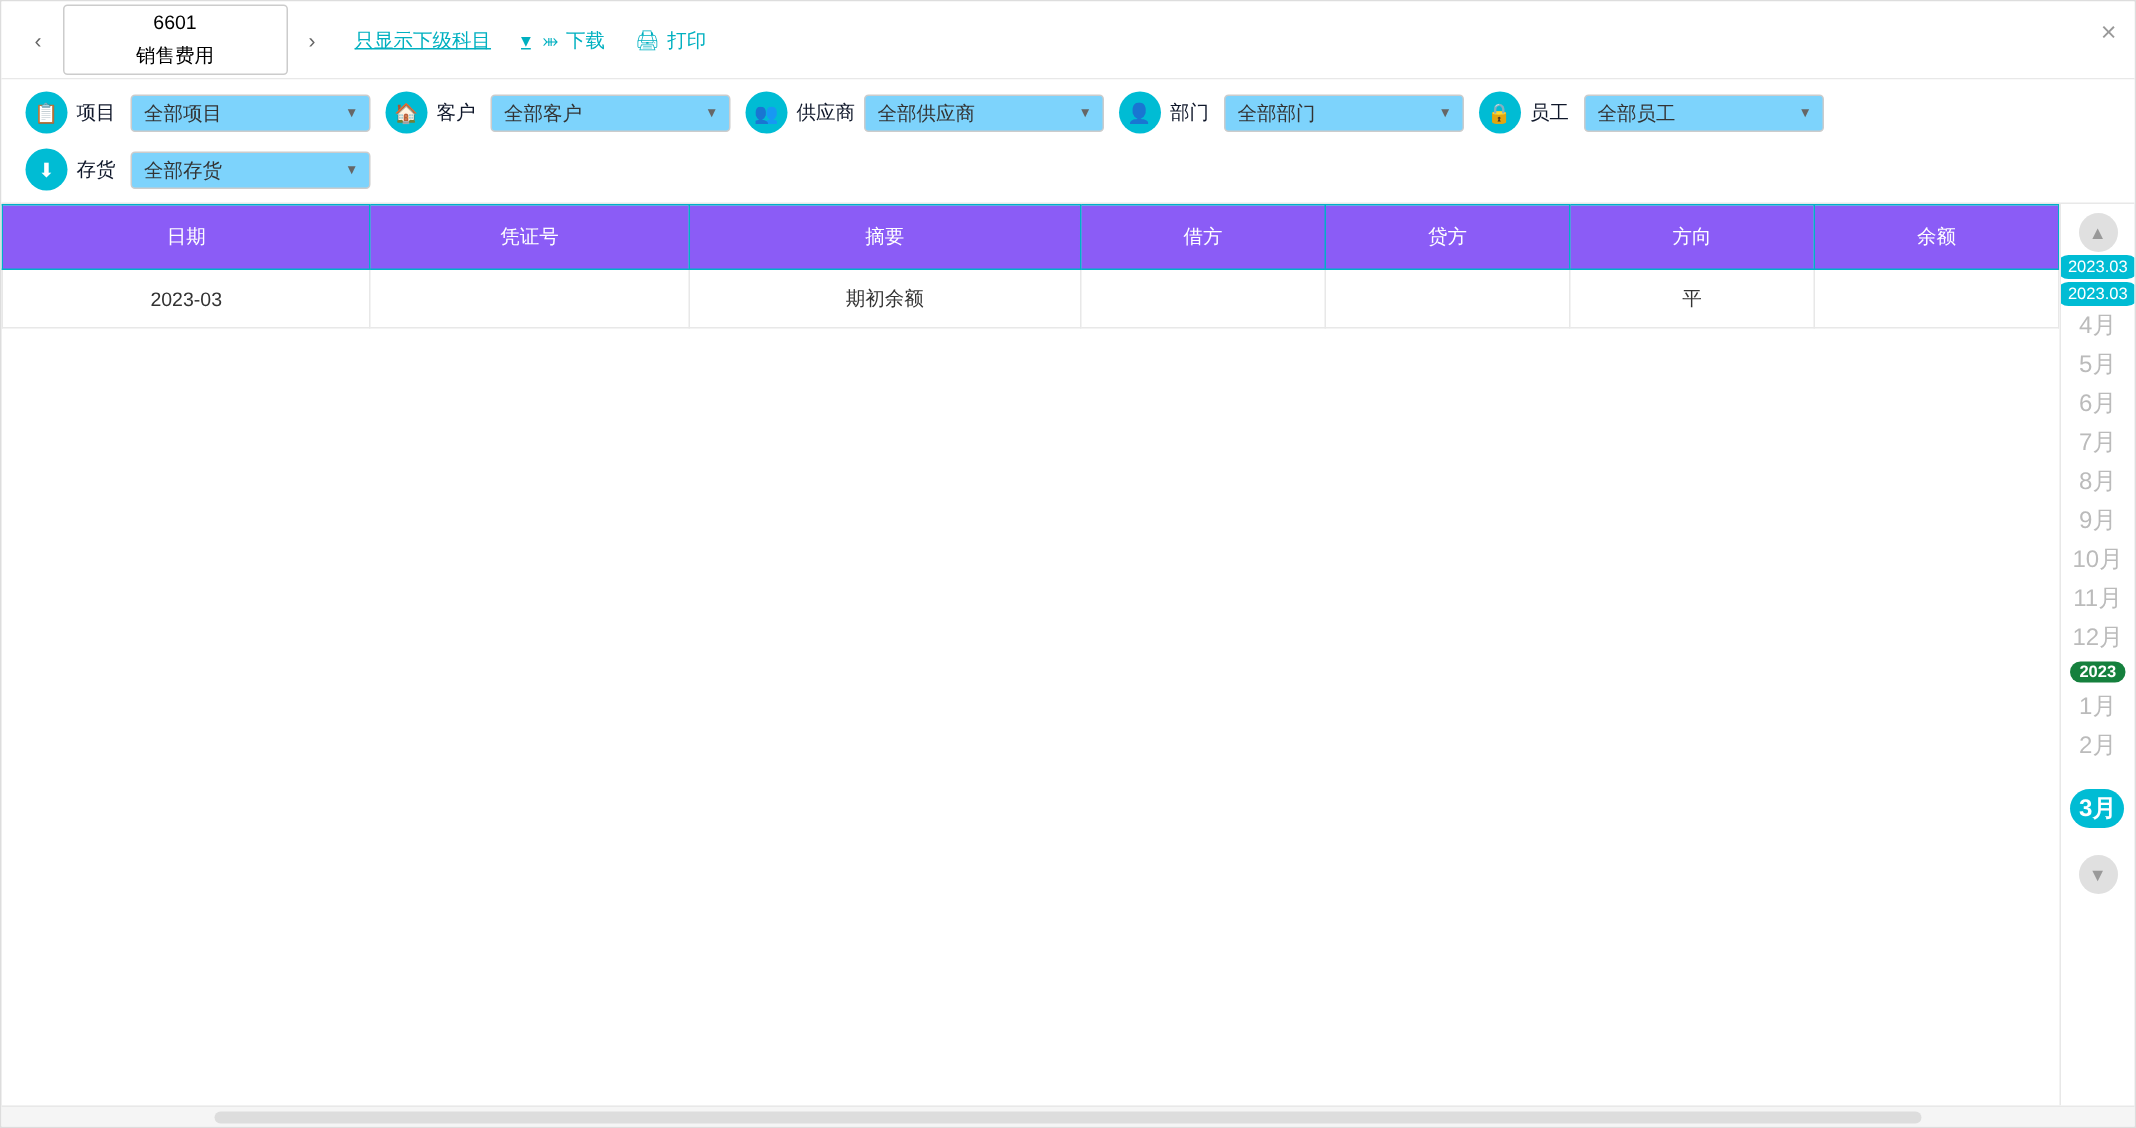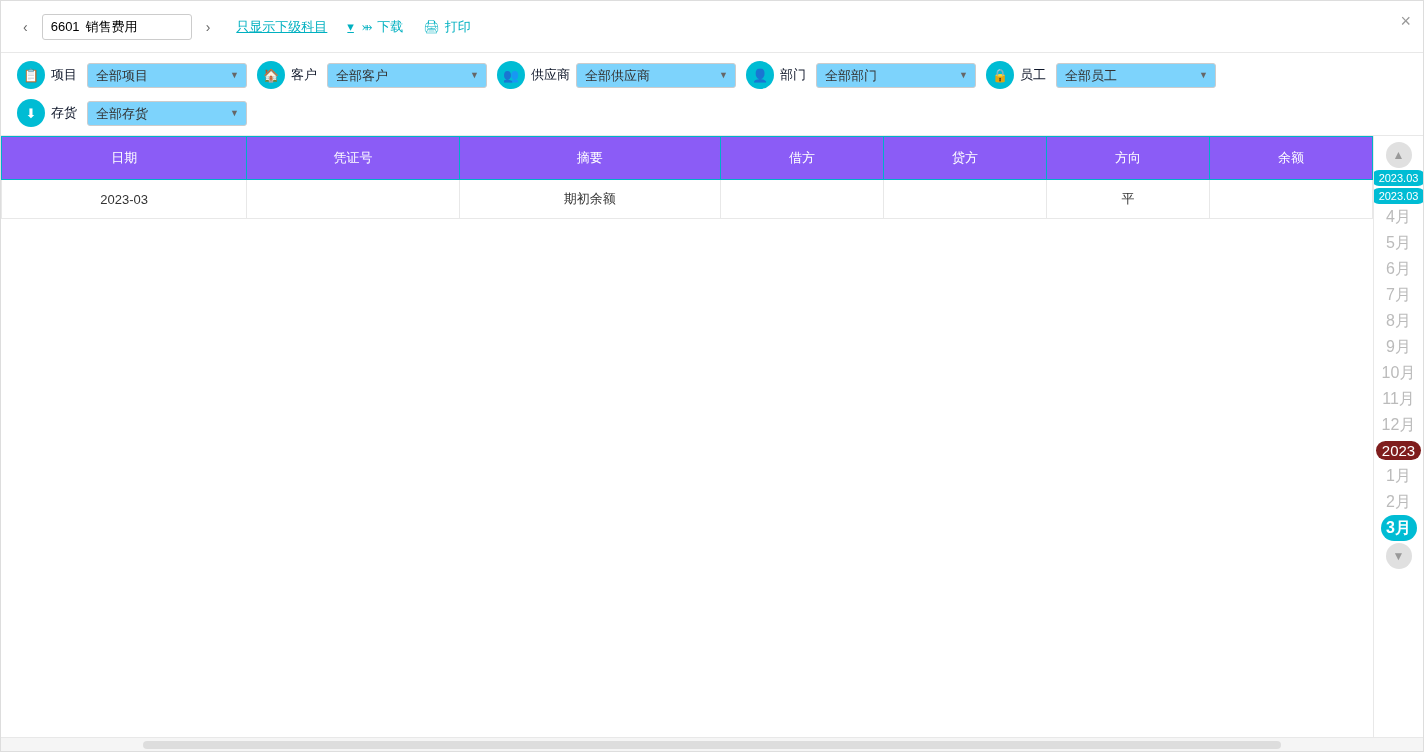--- a/index.html
+++ b/index.html
@@ -40,20 +40,21 @@
     }
     .account-code {
       display: flex;
       align-items: center;
       gap: 6px;
       border: 1px solid #ccc;
       border-radius: 3px;
       padding: 3px 8px;
       min-width: 150px;
       font-size: 13px;
+      flex-direction: column;
     }
     .show-sub {
       display: flex;
       align-items: center;
       gap: 20px;
       color: #00b0c0;
       text-decoration: underline;
       cursor: pointer;
       font-size: 13px;
       margin-left: 12px;
@@ -220,38 +221,39 @@
       align-items: center;
       justify-content: center;
       height: 26px;
     }
     .timeline-item.current-month {
       background: #00bcd4;
       color: #fff;
       border-radius: 13px;
       font-weight: bold;
       width: 36px;
-      margin: 0 auto;
+      margin: 16px auto;
     }
     .timeline-selected {
       background: #00bcd4;
       color: #fff;
       border-radius: 12px;
       padding: 2px 8px;
       font-size: 11px;
       cursor: pointer;
     }
     .year-badge {
-      background: #7f1d1d;
+      background: #15803d;
       color: #fff;
       border-radius: 10px;
       padding: 1px 6px;
-      font-size: 15px;
+      font-size: 11px;
       cursor: pointer;
       margin: 2px 0;
+      font-weight: bold;
     }
     
     .bottom-bar {
       height: 14px;
       background: #f5f5f5;
       border-top: 1px solid #e8e8e8;
     }
     .h-scrollbar {
       width: 80%;
       height: 8px;

